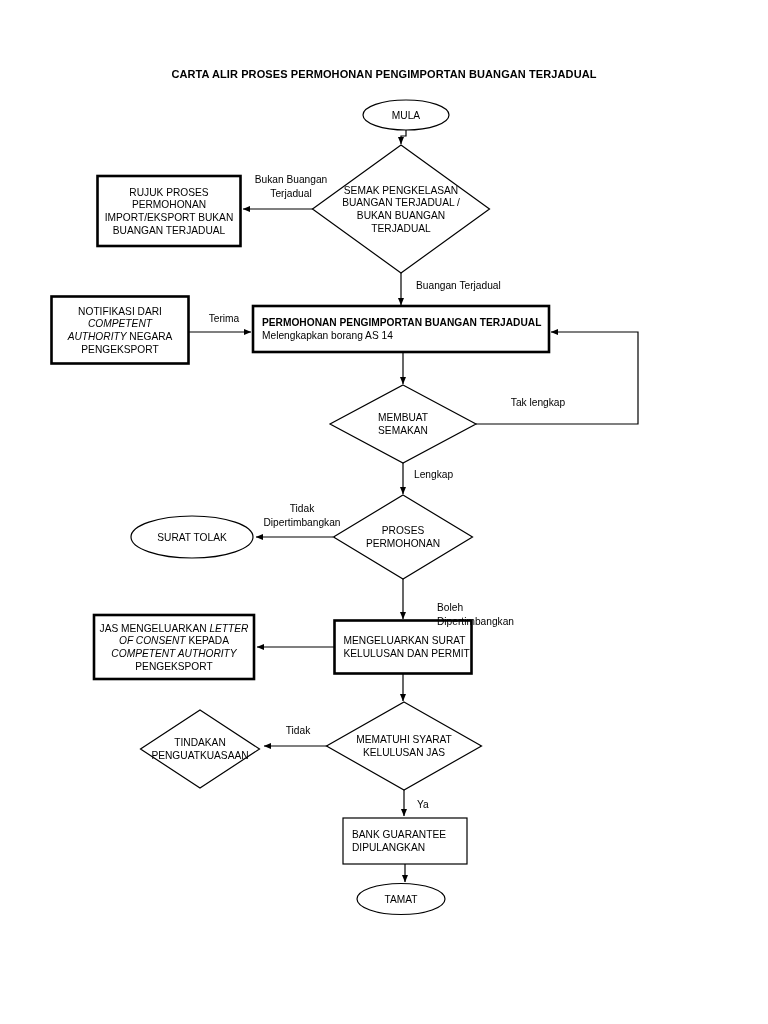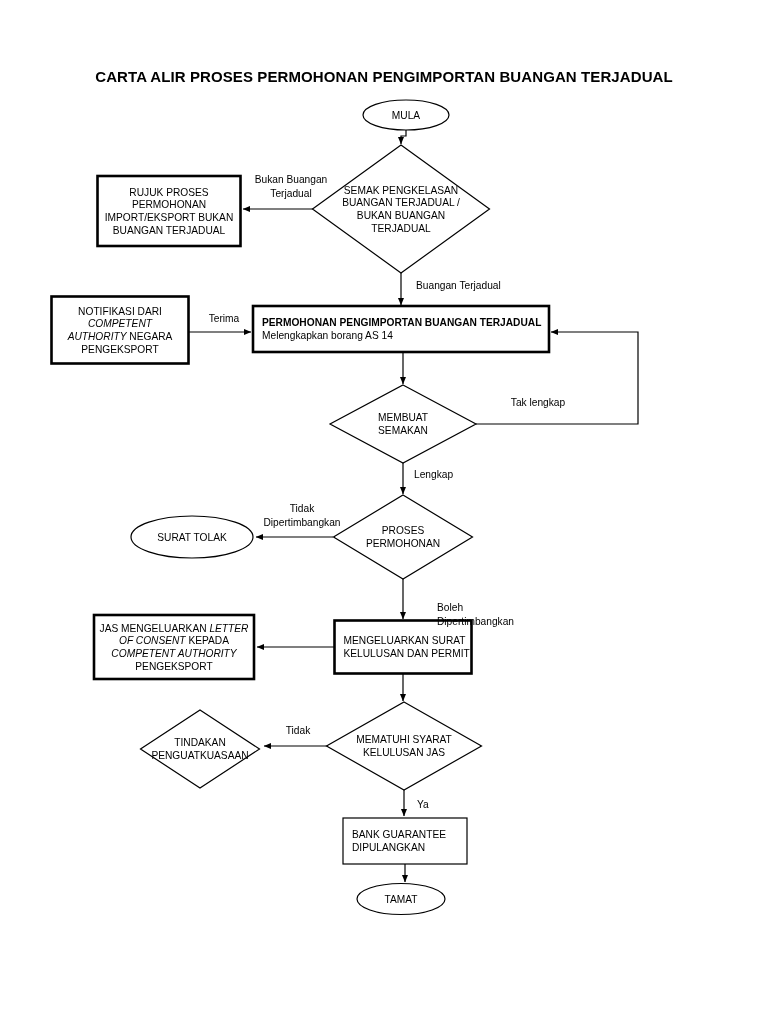--- a/index.html
+++ b/index.html
@@ -19,21 +19,21 @@
     position: relative;
     width: 768px;
     height: 1024px;
   }
   #flow-title {
     position: absolute;
     left: 0;
     top: 68px;
     width: 768px;
     text-align: center;
-    font-size: 15px;
+    font-size: 11px;
     font-weight: bold;
     letter-spacing: 0.1px;
     color: #000000;
   }
   svg#flow-svg {
     position: absolute;
     left: 0;
     top: 0;
     width: 768px;
     height: 1024px;

